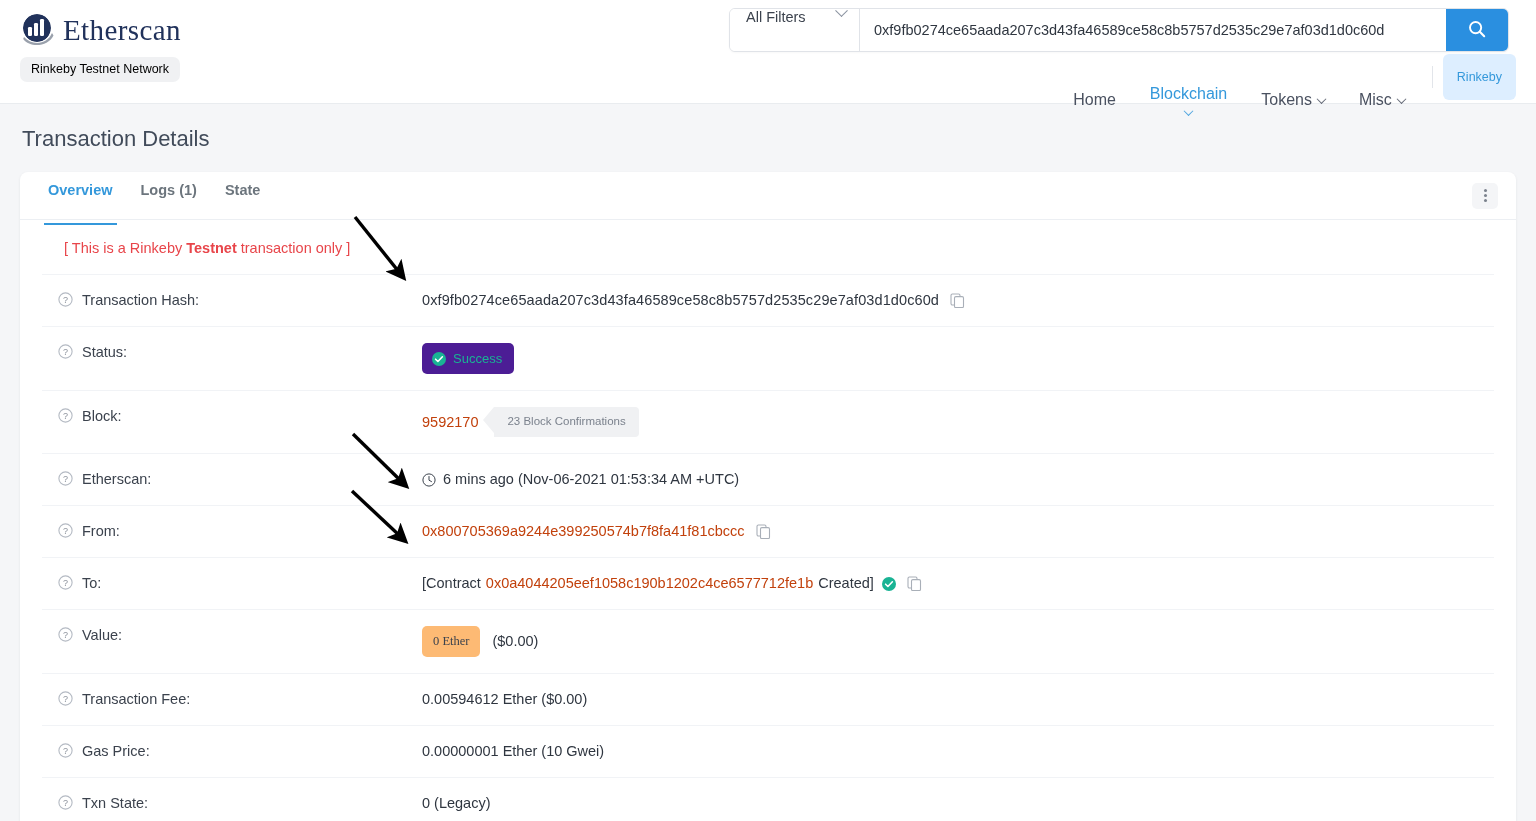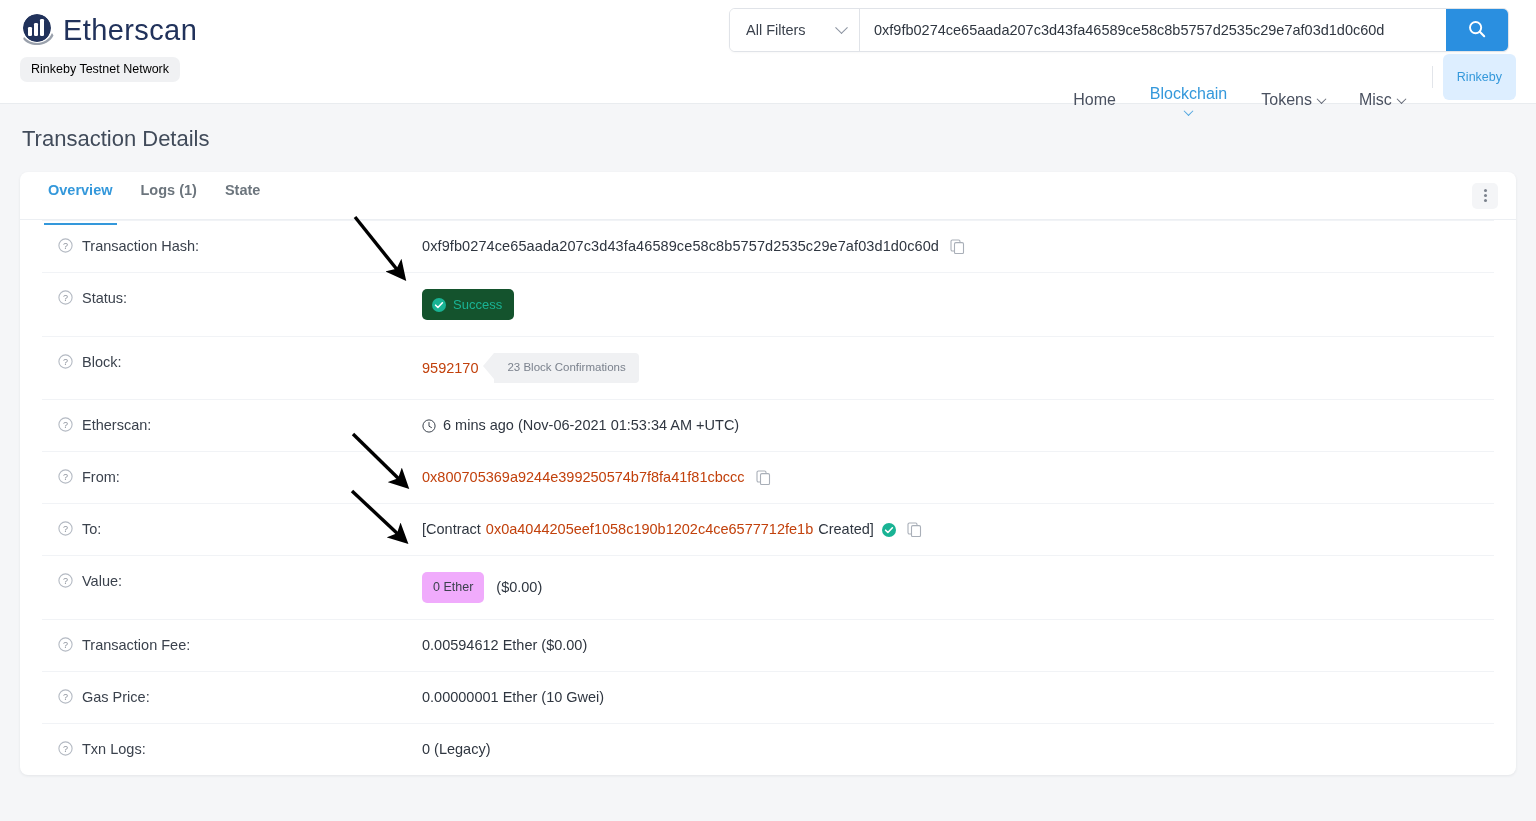--- a/index.html
+++ b/index.html
@@ -39,21 +39,21 @@
     height: 44px;
   }
 
   .logo-mark {
     width: 34px;
     height: 34px;
     flex: none;
   }
 
   .brand-name {
-    font-family: Liberation Sans, sans-serif;
+    font-family: Liberation Serif, serif;
     font-size: 29px;
     letter-spacing: 0.4px;
     color: #21325b;
     font-weight: 400;
   }
 
   .network-badge {
     display: inline-block;
     margin-top: 5px;
     background: #f0f1f3;
@@ -75,21 +75,20 @@
     border: 1px solid #e0e3e8;
     border-radius: 6px;
     background: #fff;
     overflow: hidden;
     box-shadow: 0 1px 2px rgba(0,0,0,0.03);
   }
 
   .filter-select {
     width: 130px;
     display: flex;
-    align-items: center;
     justify-content: space-between;
     padding: 0 13px 0 16px;
     border-right: 1px solid #e0e3e8;
     font-size: 14.5px;
     color: #3b424d;
     background: #fff;
     cursor: pointer;
     flex: none;
   }
 
@@ -306,21 +305,21 @@
     margin-left: 11px;
     cursor: pointer;
     flex: none;
   }
 
   
   .status-badge {
     display: inline-flex;
     align-items: center;
     gap: 7px;
-    background: #14532d;
+    background: #4c1d95;
     color: #19b394;
     font-size: 13px;
     padding: 6px 12px 6px 10px;
     border-radius: 5px;
   }
 
   .check-ico { width: 14px; height: 14px; flex: none; }
 
   
   .confirm-pill {
@@ -339,26 +338,27 @@
     left: -11px; top: 0;
     width: 0; height: 0;
     border-top: 13px solid transparent;
     border-bottom: 13px solid transparent;
     border-right: 11px solid #f0f1f3;
   }
 
   .clock-ico { width: 14px; height: 14px; margin-right: 7px; flex: none; }
 
   .ether-pill {
-    background: #f0abfc;
+    background: #fdba74;
     color: #3b424d;
     font-size: 12.5px;
     padding: 6px 11px;
     border-radius: 5px;
     margin-right: 12px;
+    font-family: Liberation Serif, serif;
   }
 
   
   .annot-layer {
     position: absolute;
     inset: 0;
     pointer-events: none;
     z-index: 50;
   }
 </style>
@@ -438,20 +438,23 @@
     <div class="tab">State</div>
     <div class="kebab">
       <i></i>
         <i></i>
         <i></i>
     </div>
   </div>
 
   <div class="card-body">
 
+    <div class="testnet-note">
+      <span>[ This is a Rinkeby </span><b>Testnet</b><span> transaction only ]</span>
+    </div>
 
     <div class="row">
       <div class="row-label">
         <span class="qmark">
           <svg width="15" height="15" viewBox="0 0 15 15">
               <circle cx="7.5" cy="7.5" r="6.6" fill="none" stroke="#b4bac3" stroke-width="1.1"></circle>
               <text x="7.5" y="10.8" text-anchor="middle" font-size="9" fill="#8b919b" font-family="Liberation Sans, sans-serif">?</text>
             </svg>
         </span>
         <span>Transaction Hash:</span>
@@ -622,21 +625,21 @@
     </div>
 
     <div class="row">
       <div class="row-label">
         <span class="qmark">
           <svg width="15" height="15" viewBox="0 0 15 15">
               <circle cx="7.5" cy="7.5" r="6.6" fill="none" stroke="#b4bac3" stroke-width="1.1"></circle>
               <text x="7.5" y="10.8" text-anchor="middle" font-size="9" fill="#8b919b" font-family="Liberation Sans, sans-serif">?</text>
             </svg>
         </span>
-        <span>Txn Logs:</span>
+        <span>Txn State:</span>
       </div>
       <div class="row-value">0 (Legacy)</div>
     </div>
 
   </div>
 </div>
 
 <svg class="annot-layer" width="1536" height="821" viewBox="0 0 1536 821">
   <defs>
     <marker id="ahead" markerWidth="6" markerHeight="6" refX="2.6" refY="3" orient="auto" markerUnits="strokeWidth">

